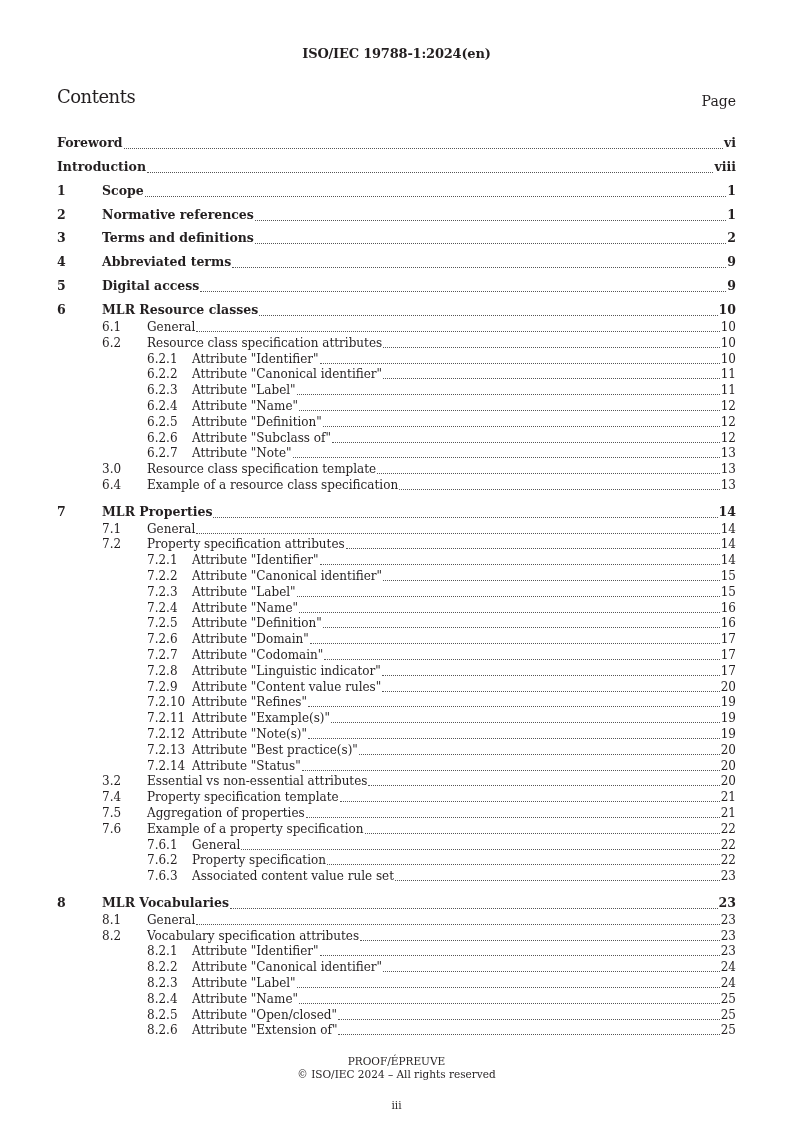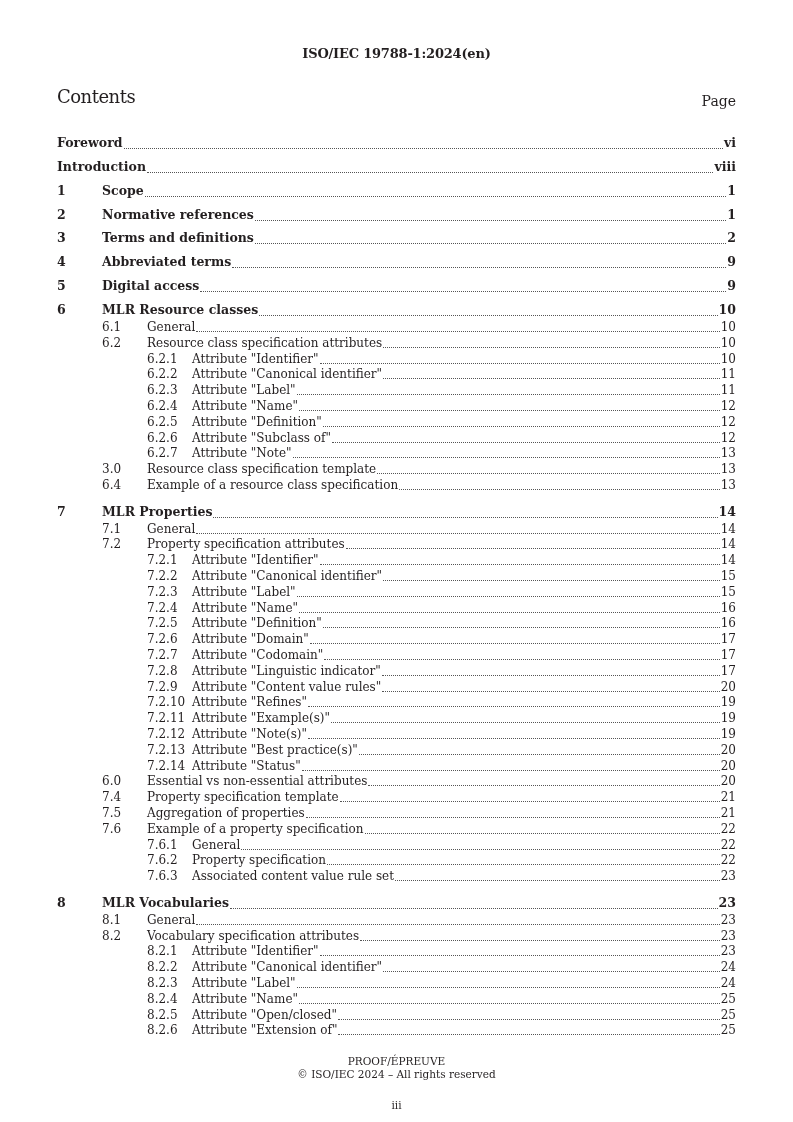--- a/index.html
+++ b/index.html
@@ -244,21 +244,21 @@
       <span class="dots"></span>
       <span class="pg">20</span>
     </div>
     <div class="row l3">
       <span class="num">7.2.14</span>
       <span class="txt">Attribute "Status"</span>
       <span class="dots"></span>
       <span class="pg">20</span>
     </div>
     <div class="row l2">
-      <span class="num">6.0</span>
+      <span class="num">3.2</span>
       <span class="txt">Essential vs non-essential attributes</span>
       <span class="dots"></span>
       <span class="pg">20</span>
     </div>
     <div class="row l2">
       <span class="num">7.4</span>
       <span class="txt">Property specification template</span>
       <span class="dots"></span>
       <span class="pg">21</span>
     </div>

